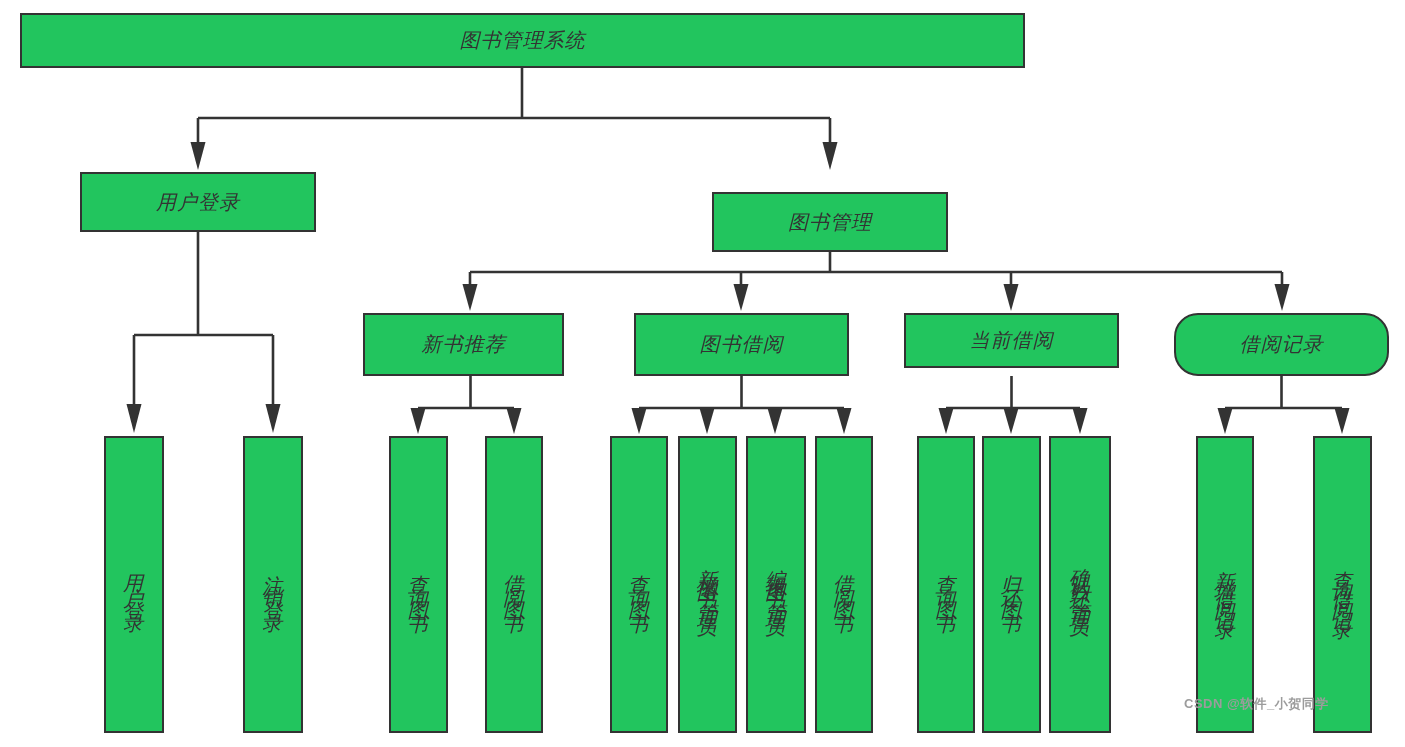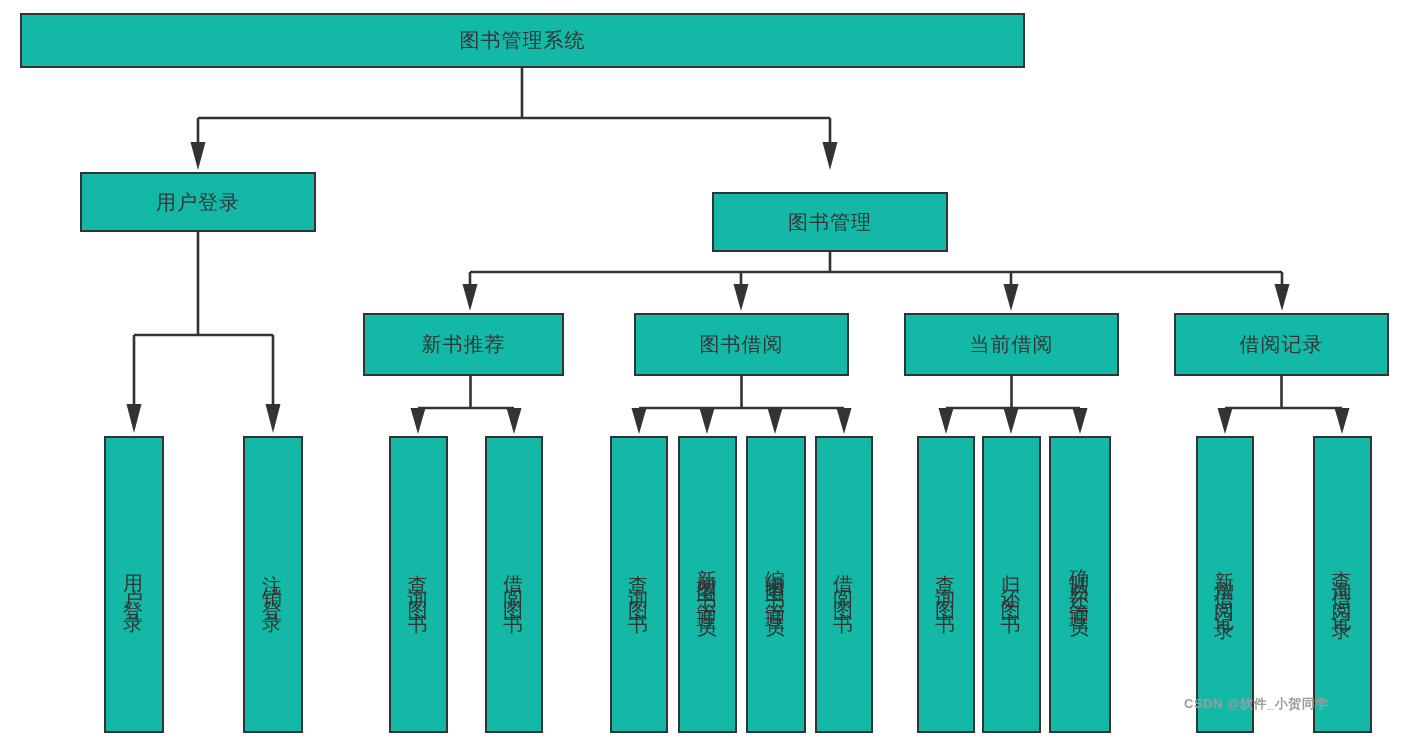--- a/index.html
+++ b/index.html
@@ -22,30 +22,31 @@
     stroke: var(--line, #333333);
     stroke-width: 2.6;
     fill: none;
   }
   .connectors polygon {
     fill: var(--line, #333333);
     stroke: none;
   }
   .node {
     position: absolute;
-    background: #14b8a6;
+    background: #22c55e;
     border: 2.5px solid var(--line, #333333);
     box-sizing: border-box;
     color: var(--text, #333333);
     display: flex;
     align-items: center;
     justify-content: center;
     z-index: 2;
     font-size: 20px;
     white-space: nowrap;
+    font-style: italic;
   }
   .hnode { letter-spacing: 1px; }
   .vnode {
     writing-mode: vertical-rl;
     text-orientation: mixed;
     letter-spacing: 13px;
     font-size: 20px;
   }
   .vnode.tight { letter-spacing: 7px; }
   .vnode.mid   { letter-spacing: 10px; }
@@ -98,22 +99,22 @@
     </g>
   </svg>
 
   <div class="node hnode" style="left:20px; top:13px; width:1005px; height:55px;">图书管理系统</div>
 
   <div class="node hnode" style="left:80px; top:172px; width:236px; height:60px;">用户登录</div>
   <div class="node hnode" style="left:712px; top:172px; width:236px; height:60px;margin-top:20px;">图书管理</div>
 
   <div class="node hnode" style="left:363px; top:313px; width:201px; height:63px;">新书推荐</div>
   <div class="node hnode" style="left:634px; top:313px; width:215px; height:63px;">图书借阅</div>
-  <div class="node hnode" style="left:904px; top:313px; width:215px; height:63px;">当前借阅</div>
-  <div class="node hnode" style="left:1174px; top:313px; width:215px; height:63px;">借阅记录</div>
+  <div class="node hnode" style="left:904px; top:313px; width:215px; height:55px;">当前借阅</div>
+  <div class="node hnode" style="left:1174px; top:313px; width:215px; height:63px;border-radius:24px;">借阅记录</div>
 
   <div class="node vnode" style="left:104px; top:436px; width:60px; height:297px;">用户登录</div>
   <div class="node vnode" style="left:243px; top:436px; width:60px; height:297px;">注销登录</div>
 
   <div class="node vnode" style="left:389px; top:436px; width:59px; height:297px;">查询图书</div>
   <div class="node vnode" style="left:485px; top:436px; width:58px; height:297px;">借阅图书</div>
 
   <div class="node vnode" style="left:610px; top:436px; width:58px; height:297px;">查询图书</div>
   <div class="node vnode tight" style="left:678px; top:436px; width:59px; height:297px;">新增图书（管理员）</div>
   <div class="node vnode tight" style="left:746px; top:436px; width:60px; height:297px;">编辑图书（管理员）</div>

